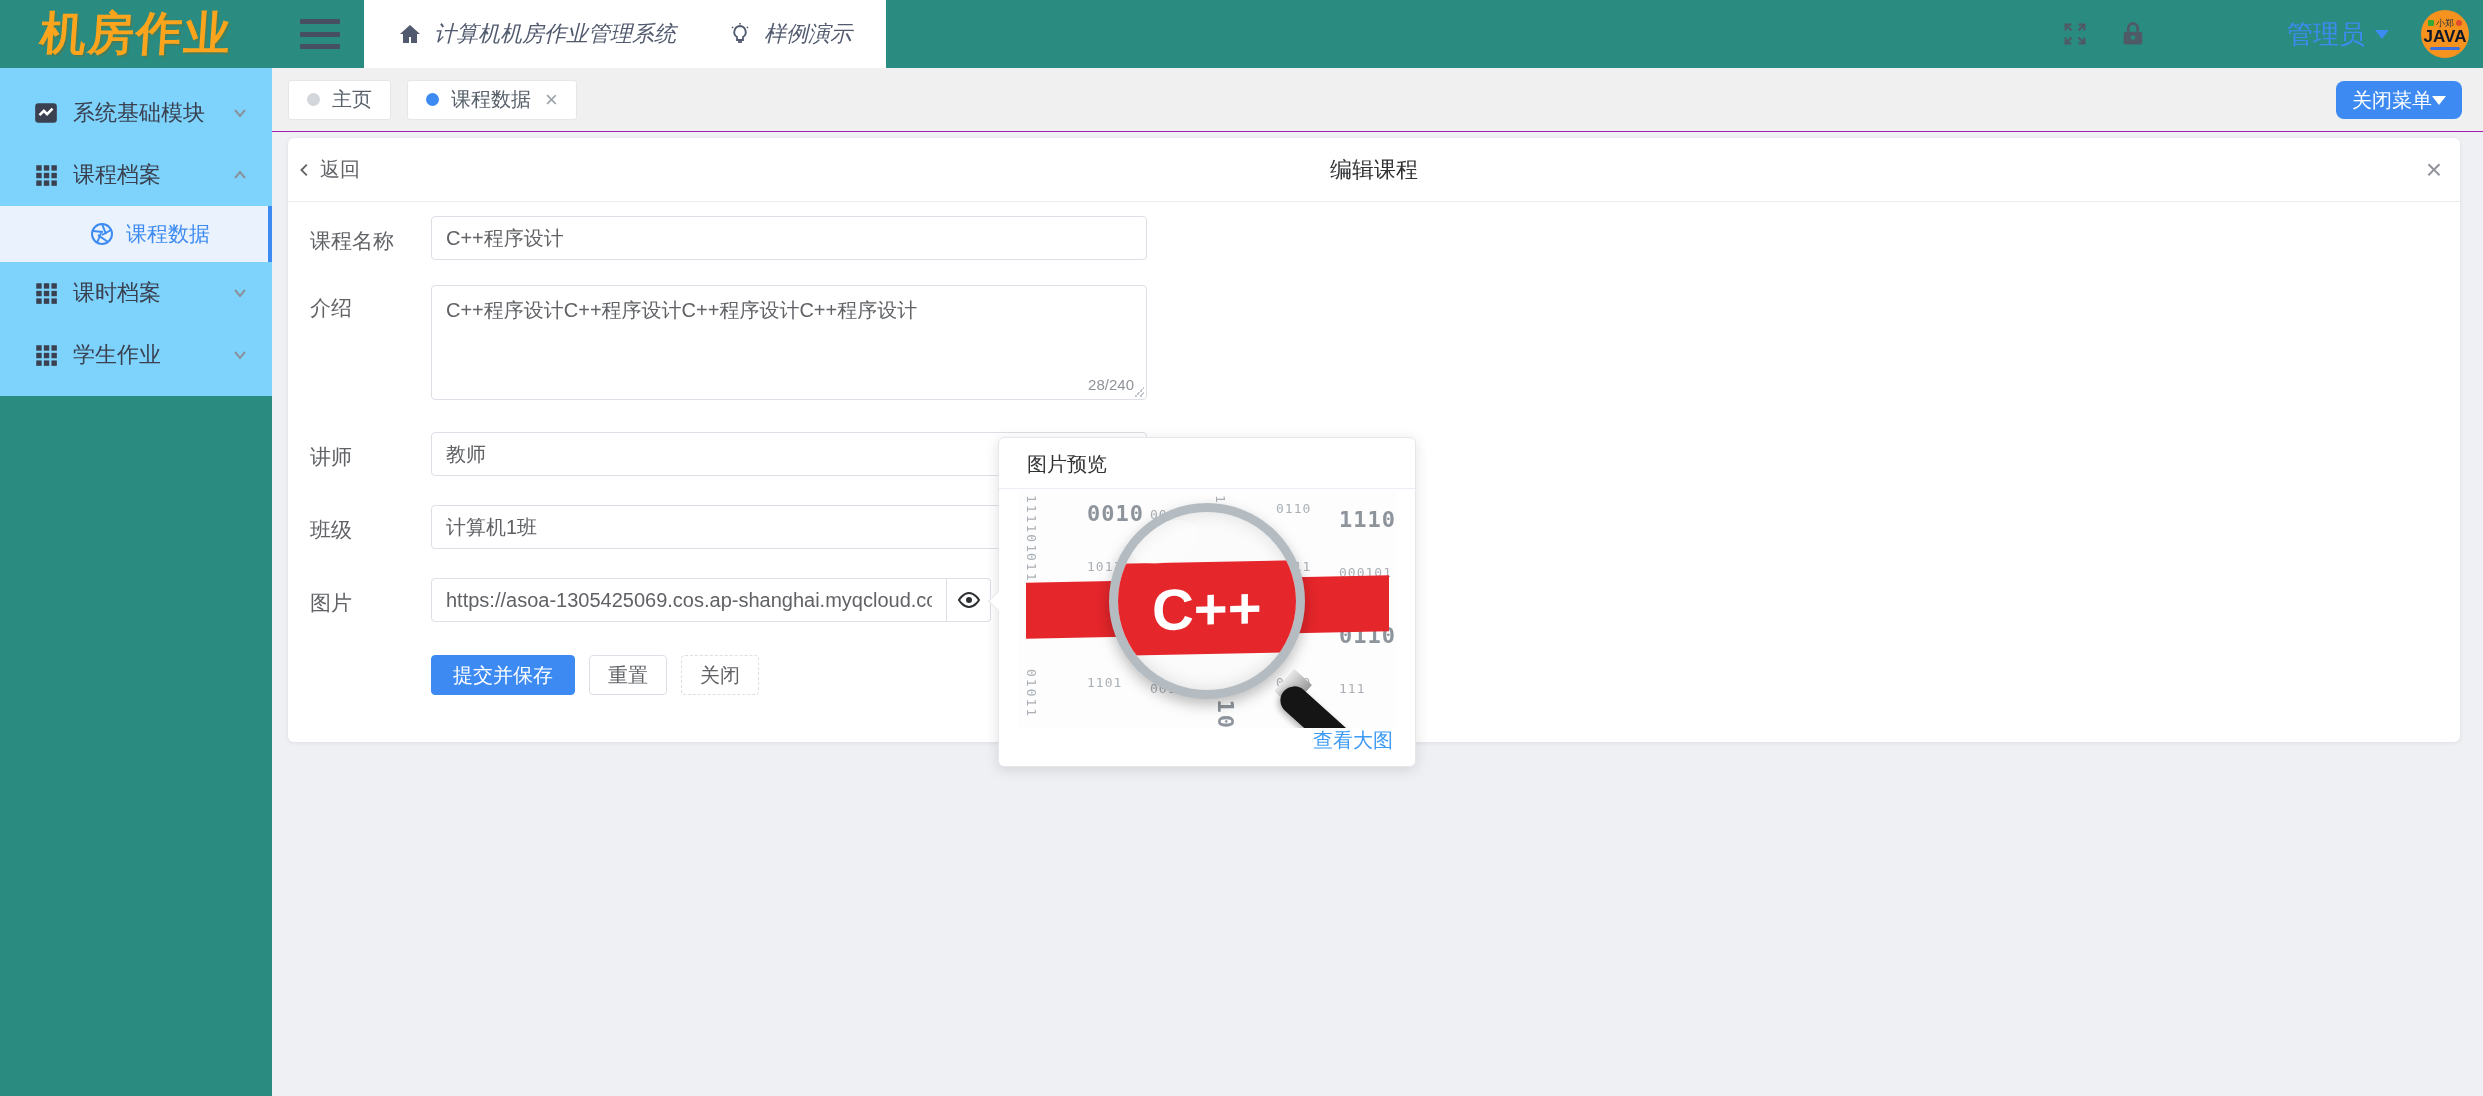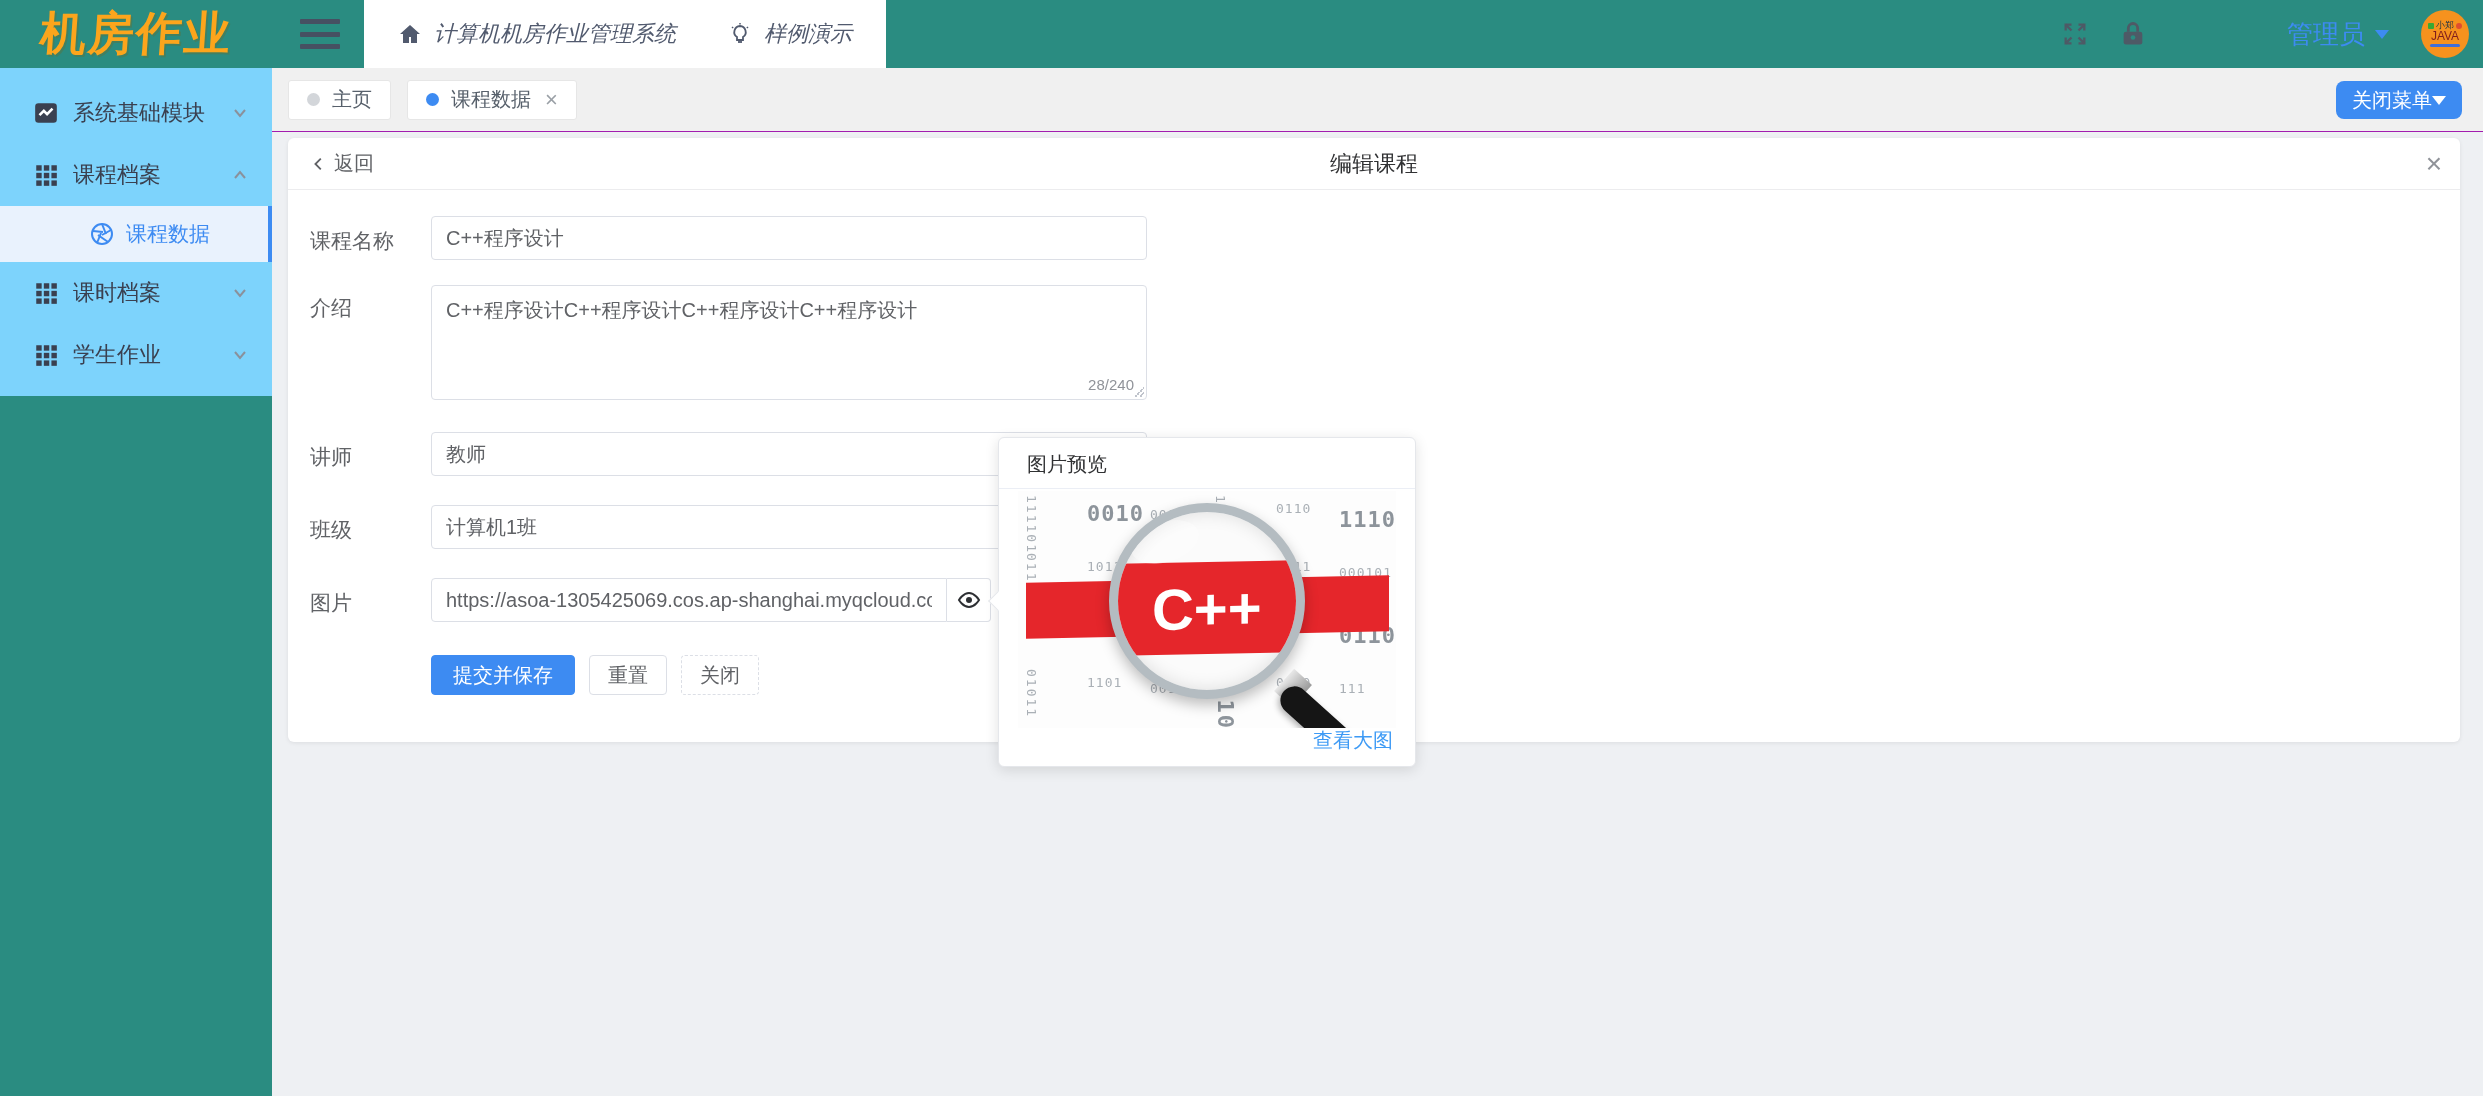--- a/index.html
+++ b/index.html
@@ -26,36 +26,36 @@
   .nav-link { display:flex; align-items:center; gap:12px; color:#515a6e; font-size:22px; cursor:pointer; }
   .nav-link svg { width:24px; height:24px; color:#515a6e; }
   .nav-right { margin-left:auto; display:flex; align-items:center; gap:30px; padding-right:14px; }
   .nav-right .tool { width:28px; height:28px; color:#4e5a66; cursor:pointer; }
   .admin { display:flex; align-items:center; gap:10px; color:#3D8BF2; font-size:26px; margin-left:110px; cursor:pointer; }
   .caret { width:0; height:0; border-left:7px solid transparent; border-right:7px solid transparent; border-top:9px solid #3D8BF2; }
   .avatar { width:48px; height:48px; border-radius:50%; background:#F6921E; margin-left:2px; display:flex; flex-direction:column; align-items:center; justify-content:center; line-height:1; cursor:pointer; overflow:hidden; }
   .avatar .a-top { font-size:9px; color:#234; display:flex; align-items:center; gap:2px; }
   .avatar .a-top::before { content:""; width:6px; height:6px; background:#3aa834; border-radius:1px; }
   .avatar .a-top::after { content:""; width:6px; height:6px; background:#e04e2f; border-radius:50%; }
-  .avatar .a-main { font-size:12px; font-weight:400; color:#7f1d1d; letter-spacing:0; }
+  .avatar .a-main { font-size:17px; font-weight:700; color:#0f172a; letter-spacing:0; }
   .avatar .a-sub { margin-top:2px; width:30px; height:3px; background:#3f6fd8; border-radius:2px; }
 
   
   .tabstrip { position:absolute; left:272px; top:68px; right:0; height:64px; background:#f0f0f0; border-bottom:1px solid #a21caf; display:flex; align-items:center; z-index:3; }
   .tab { height:40px; margin-left:16px; background:#fff; border:1px solid #e6e6e6; border-radius:3px; display:flex; align-items:center; gap:12px; padding:0 18px; font-size:20px; color:#57606b; cursor:pointer; }
   .tab .dot { width:13px; height:13px; border-radius:50%; background:#d3d6da; }
   .tab.active .dot { background:#3D8BF2; }
   .tab .tclose { color:#9aa0a6; font-size:22px; line-height:1; margin-left:2px; }
   .close-menu { position:absolute; right:21px; top:13px; height:38px; background:#3D8BF2; color:#fff; border:none; border-radius:8px; font-size:20px; display:flex; align-items:center; gap:0; padding:0 16px; cursor:pointer; font-family:inherit; }
   .close-menu .caret { border-top-color:#fff; }
 
   
   .content { position:absolute; left:272px; top:133px; right:0; bottom:0; background:#eef0f3; }
   .card { position:absolute; left:16px; top:5px; width:2172px; height:604px; background:#fff; border-radius:6px; box-shadow:0 1px 4px rgba(0,0,0,.08); }
-  .card-header { height:52px; display:flex; align-items:center; padding:0 22px; border-bottom:1px solid #ececee; position:relative; }
+  .card-header { height:64px; display:flex; align-items:center; padding:0 8px; border-bottom:1px solid #ececee; position:relative; }
   .back-btn { display:flex; align-items:center; gap:6px; font-size:20px; color:#606266; cursor:pointer; }
   .back-btn svg { width:18px; height:18px; }
   .card-title { position:absolute; left:50%; top:50%; transform:translate(-50%,-50%); font-size:22px; color:#303133; font-weight:500; }
   .card-close { position:absolute; right:18px; top:50%; transform:translateY(-50%); font-size:28px; color:#909399; cursor:pointer; line-height:1; }
 
   .form { position:absolute; left:0; top:56px; right:0; bottom:0; }
   .f-label { position:absolute; left:22px; font-size:21px; color:#606266; }
   .f-input { position:absolute; left:143px; height:44px; border:1px solid #DCDFE6; border-radius:4px; font-size:20px; color:#606266; padding:0 14px; font-family:inherit; background:#fff; outline:none; }
   .w-full { width:716px; }
   .row-name .f-label { top:33px; }  .row-name .f-input { top:22px; }

